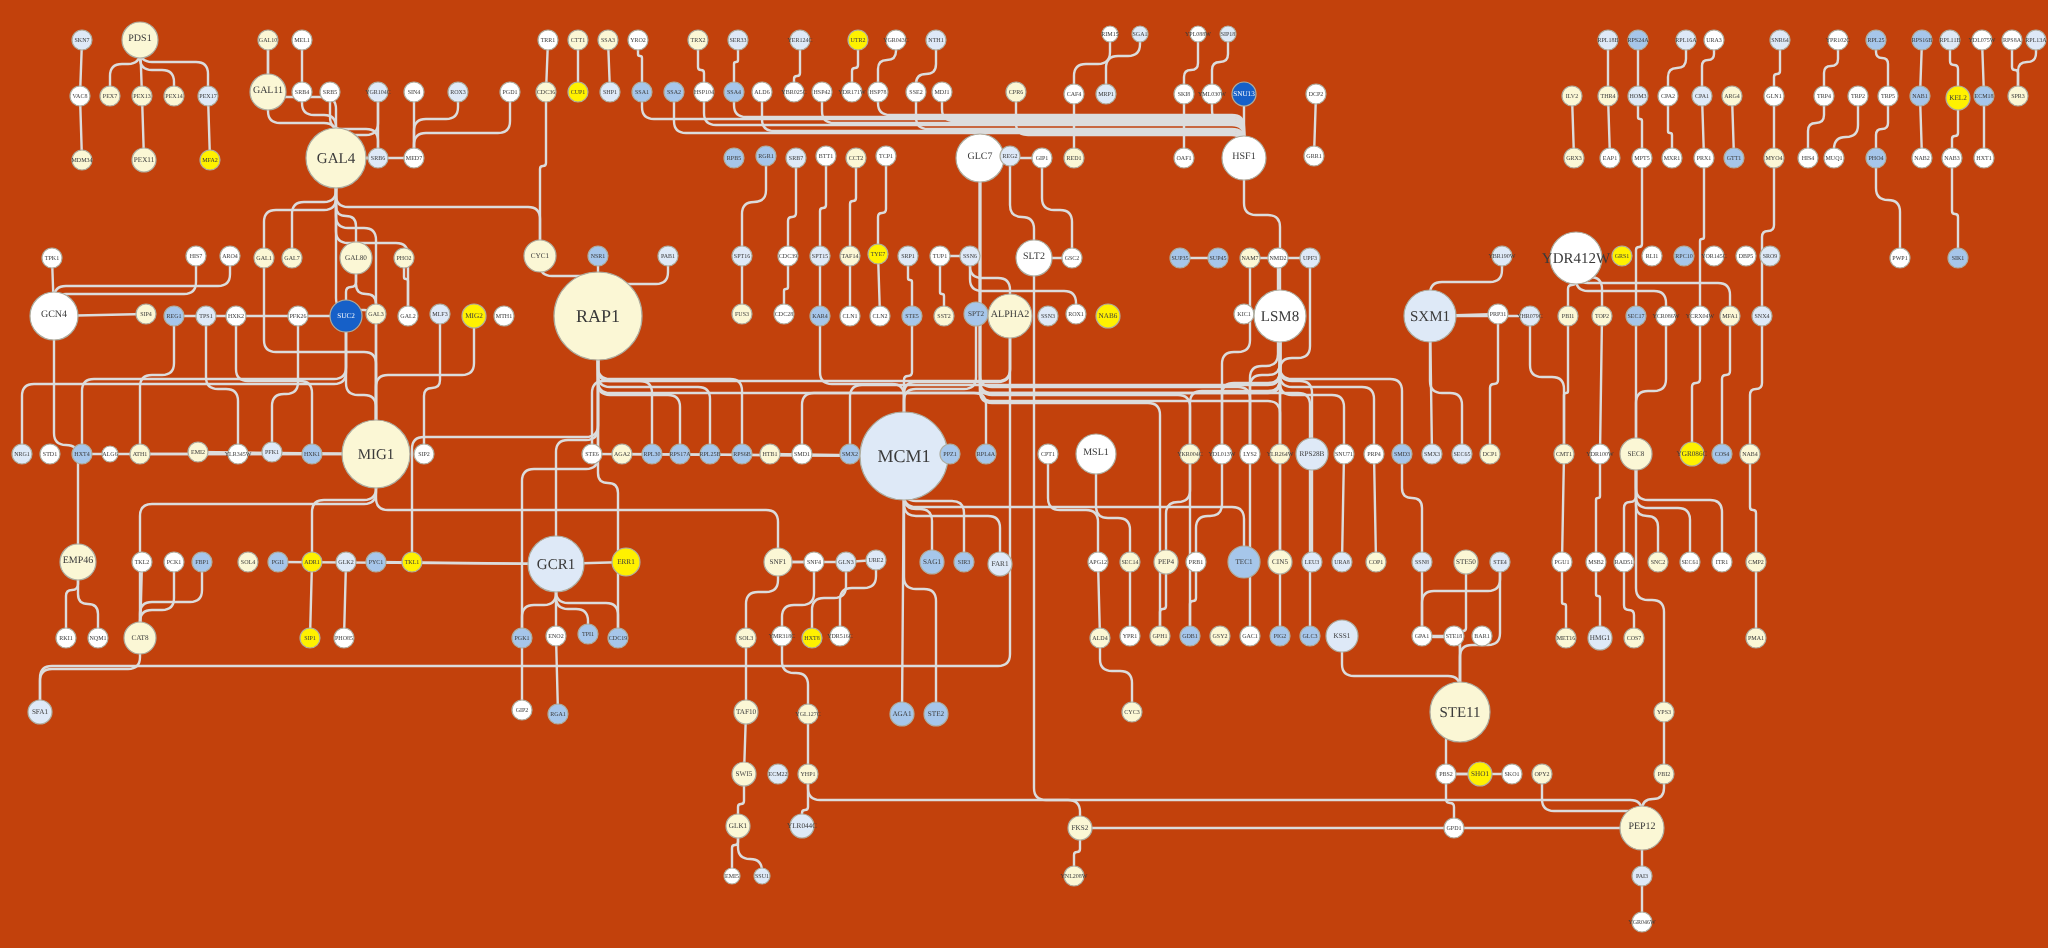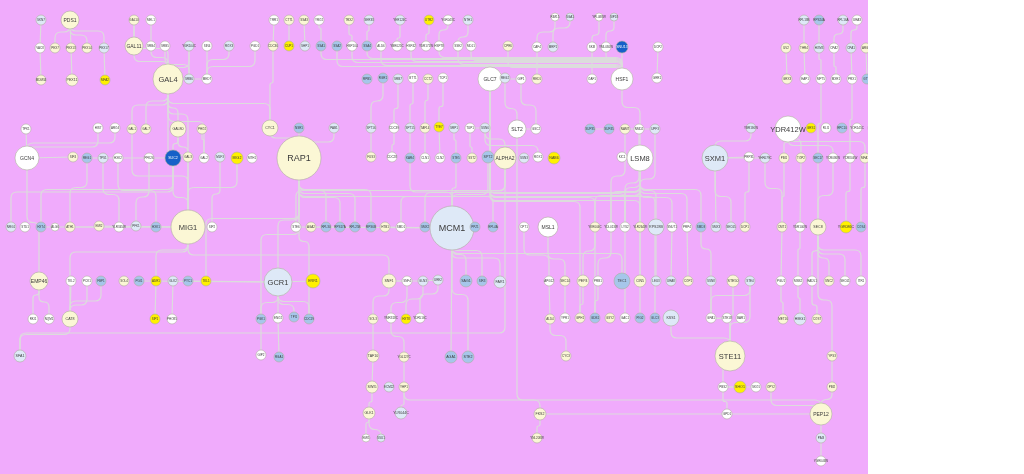--- a/index.html
+++ b/index.html
@@ -1,17 +1,17 @@
 <!DOCTYPE html>
 <html><head>
 <meta charset="utf-8">
 <style>
   html,body{margin:0;padding:0;background:#ffffff;}
   body{font-family:"Liberation Sans", sans-serif;}
-  #stage{position:relative;width:868px;height:474px;background:#f0abfc;overflow:hidden;}
+  #stage{position:relative;width:1024px;height:474px;background:#c2410c;overflow:hidden;font-family:Liberation Serif, serif;}
   svg text{pointer-events:none;}
 </style>
 </head>
 <body>
 
 <div id="stage">
   <svg id="net" width="1024" height="474" viewBox="0 0 1024 474">
       <g>
         <path d="M41,20L40,48" fill="none" stroke="#DCDCDC" stroke-width="1.2" stroke-linecap="round"></path>
         <path d="M40,48L41,80" fill="none" stroke="#DCDCDC" stroke-width="1.2" stroke-linecap="round"></path>

